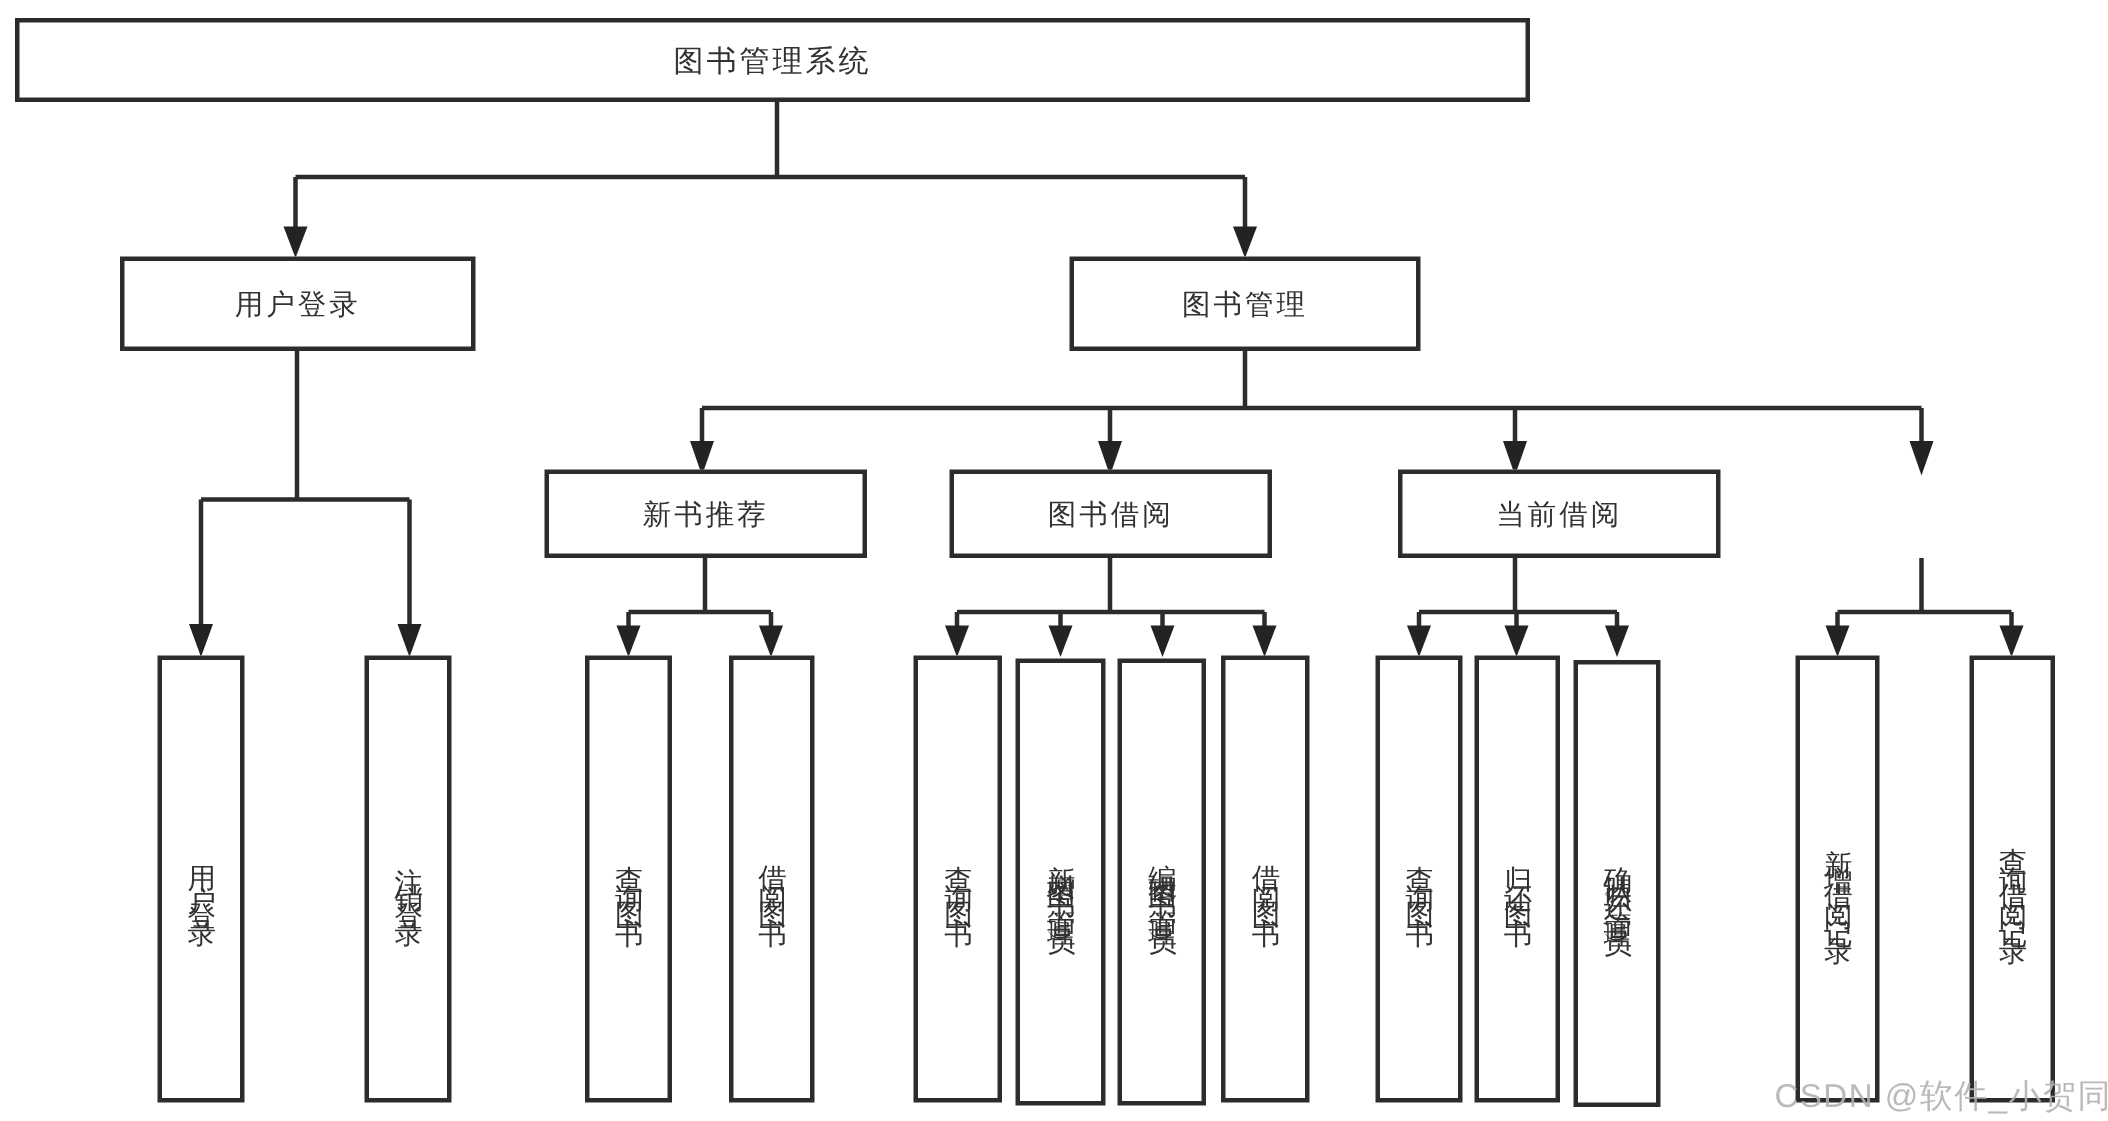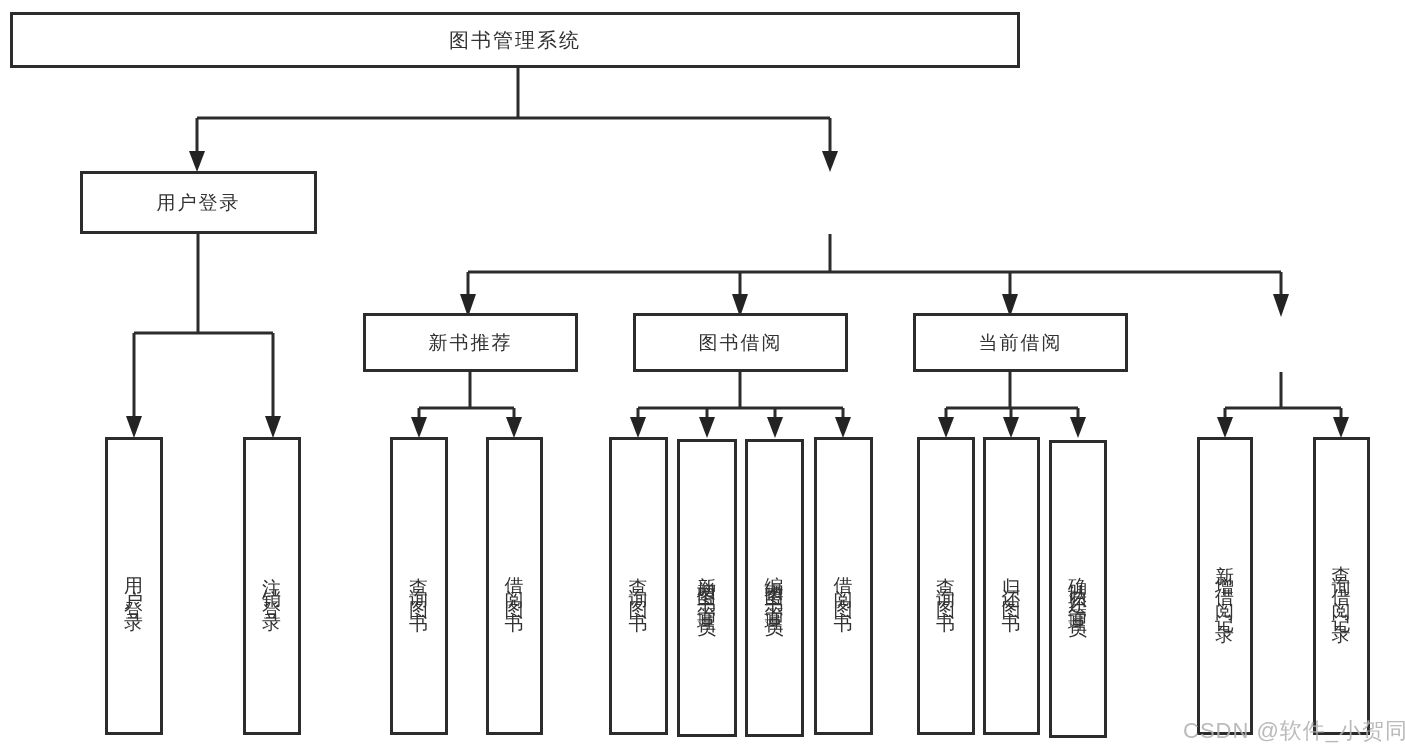--- a/index.html
+++ b/index.html
@@ -104,28 +104,31 @@
     </g>
   </svg>
 
   <div class="box h-box root-box" style="left:10px;top:12px;width:1010px;height:56px">
     <span>图书管理系统</span>
   </div>
 
   <div class="box h-box" style="left:80px;top:171px;width:237px;height:63px">
     <span>用户登录</span>
   </div>
+  <div class="box h-box" style="left:713px;top:171px;width:234px;height:63px">
+    <span>图书管理</span>
+  </div>
 
   <div class="box h-box" style="left:633px;top:313px;width:215px;height:59px">
     <span>图书借阅</span>
   </div>
   <div class="box h-box" style="left:363px;top:313px;width:215px;height:59px">
     <span>新书推荐</span>
   </div>
-  <div class="box h-box" style="left:913px;top:313px;width:215px;height:59px">
+  <div class="box h-box" style="left:932px;top:313px;width:215px;height:59px">
     <span>当前借阅</span>
   </div>
 
   <div class="box v-box" style="left:105px;top:437px;width:58px;height:298px">
     <span>用户登录</span>
   </div>
   <div class="box v-box" style="left:243px;top:437px;width:58px;height:298px">
     <span>注销登录</span>
   </div>
 

